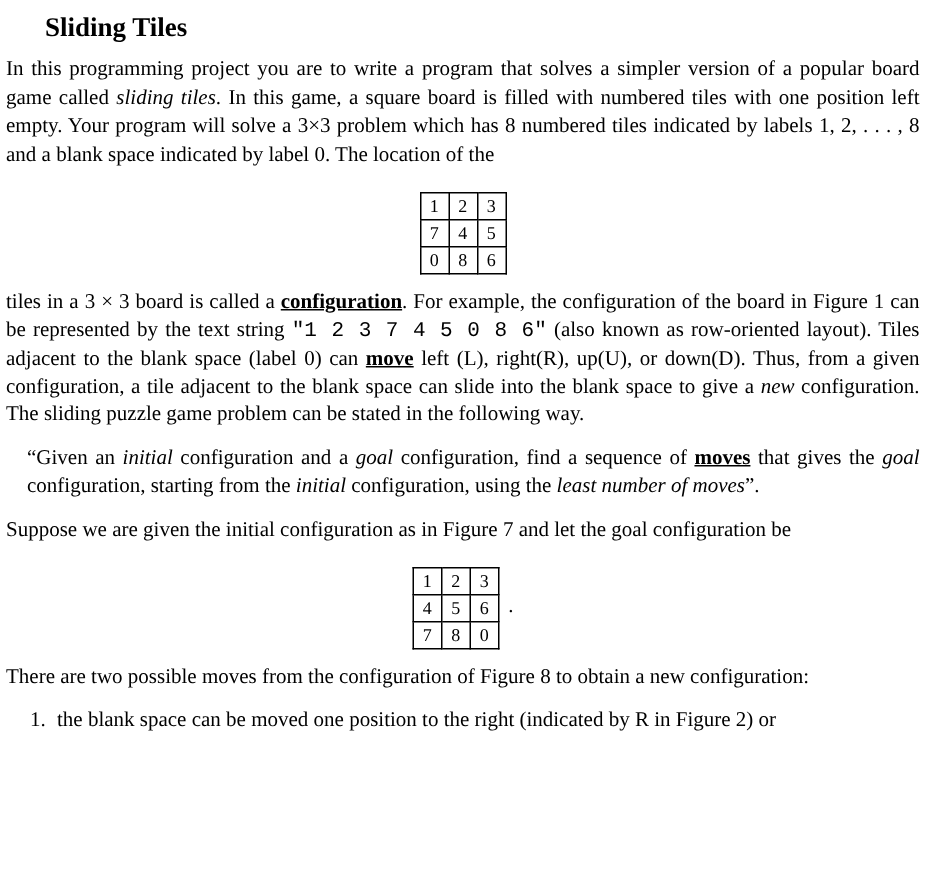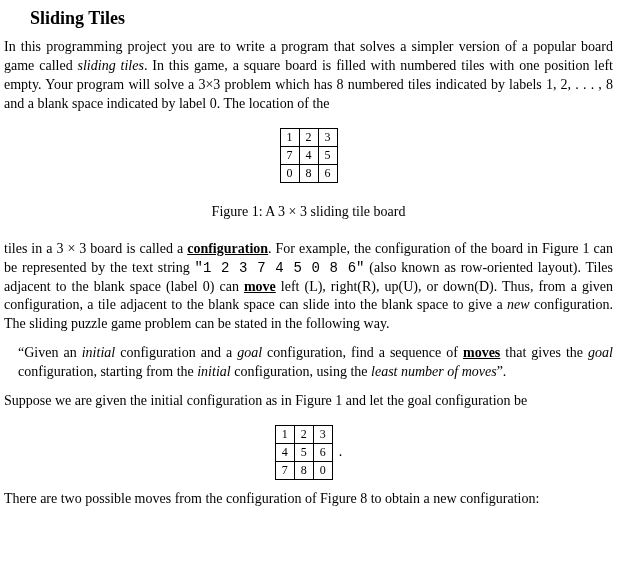--- a/index.html
+++ b/index.html
@@ -97,31 +97,30 @@
         <td>5</td>
       </tr>
       <tr>
         <td>0</td>
         <td>8</td>
         <td>6</td>
       </tr>
     </tbody></table>
   </div>
 
-  <div class="caption">Figure 1: A 3 × 3 sliding tile board</div>
 
   <p class="para">
     <span>tiles in a 3 × 3 board is called a </span><strong class="bf">configuration</strong><span>. For example, the configuration of the board in Figure 1 can be represented by the text string </span><span class="code">"1 2 3 7 4 5 0 8 6"</span><span> (also known as row-oriented layout). Tiles adjacent to the blank space (label 0) can </span><strong class="bf">move</strong><span> left (L), right(R), up(U), or down(D). Thus, from a given configuration, a tile adjacent to the blank space can slide into the blank space to give a </span><em class="it">new</em><span> configuration. The sliding puzzle game problem can be stated in the following way.</span>
   </p>
 
   <p class="quoted">
     <span>“Given an </span><em class="it">initial</em><span> configuration and a </span><em class="it">goal</em><span> configuration, find a sequence of </span><strong class="bf">moves</strong><span> that gives the </span><em class="it">goal</em><span> configuration, starting from the </span><em class="it">initial</em><span> configuration, using the </span><em class="it">least number of moves</em><span>”.</span>
   </p>
 
-  <p class="para">Suppose we are given the initial configuration as in Figure 1 and let the goal configuration be</p>
+  <p class="para">Suppose we are given the initial configuration as in Figure 7 and let the goal configuration be</p>
 
   <div class="board-wrap">
     <table class="board">
       <tbody>
           <tr>
         <td>1</td>
         <td>2</td>
         <td>3</td>
       </tr>
       <tr>
@@ -132,14 +131,17 @@
       <tr>
         <td>7</td>
         <td>8</td>
         <td>0</td>
       </tr>
     </tbody></table><span class="board-side">.</span>
   </div>
 
   <p class="para">There are two possible moves from the configuration of Figure 8 to obtain a new configuration:</p>
 
+  <ol class="enum">
+    <li>the blank space can be moved one position to the right (indicated by R in Figure 2) or</li>
+  </ol>
 
 </div>
 
 </body></html>

